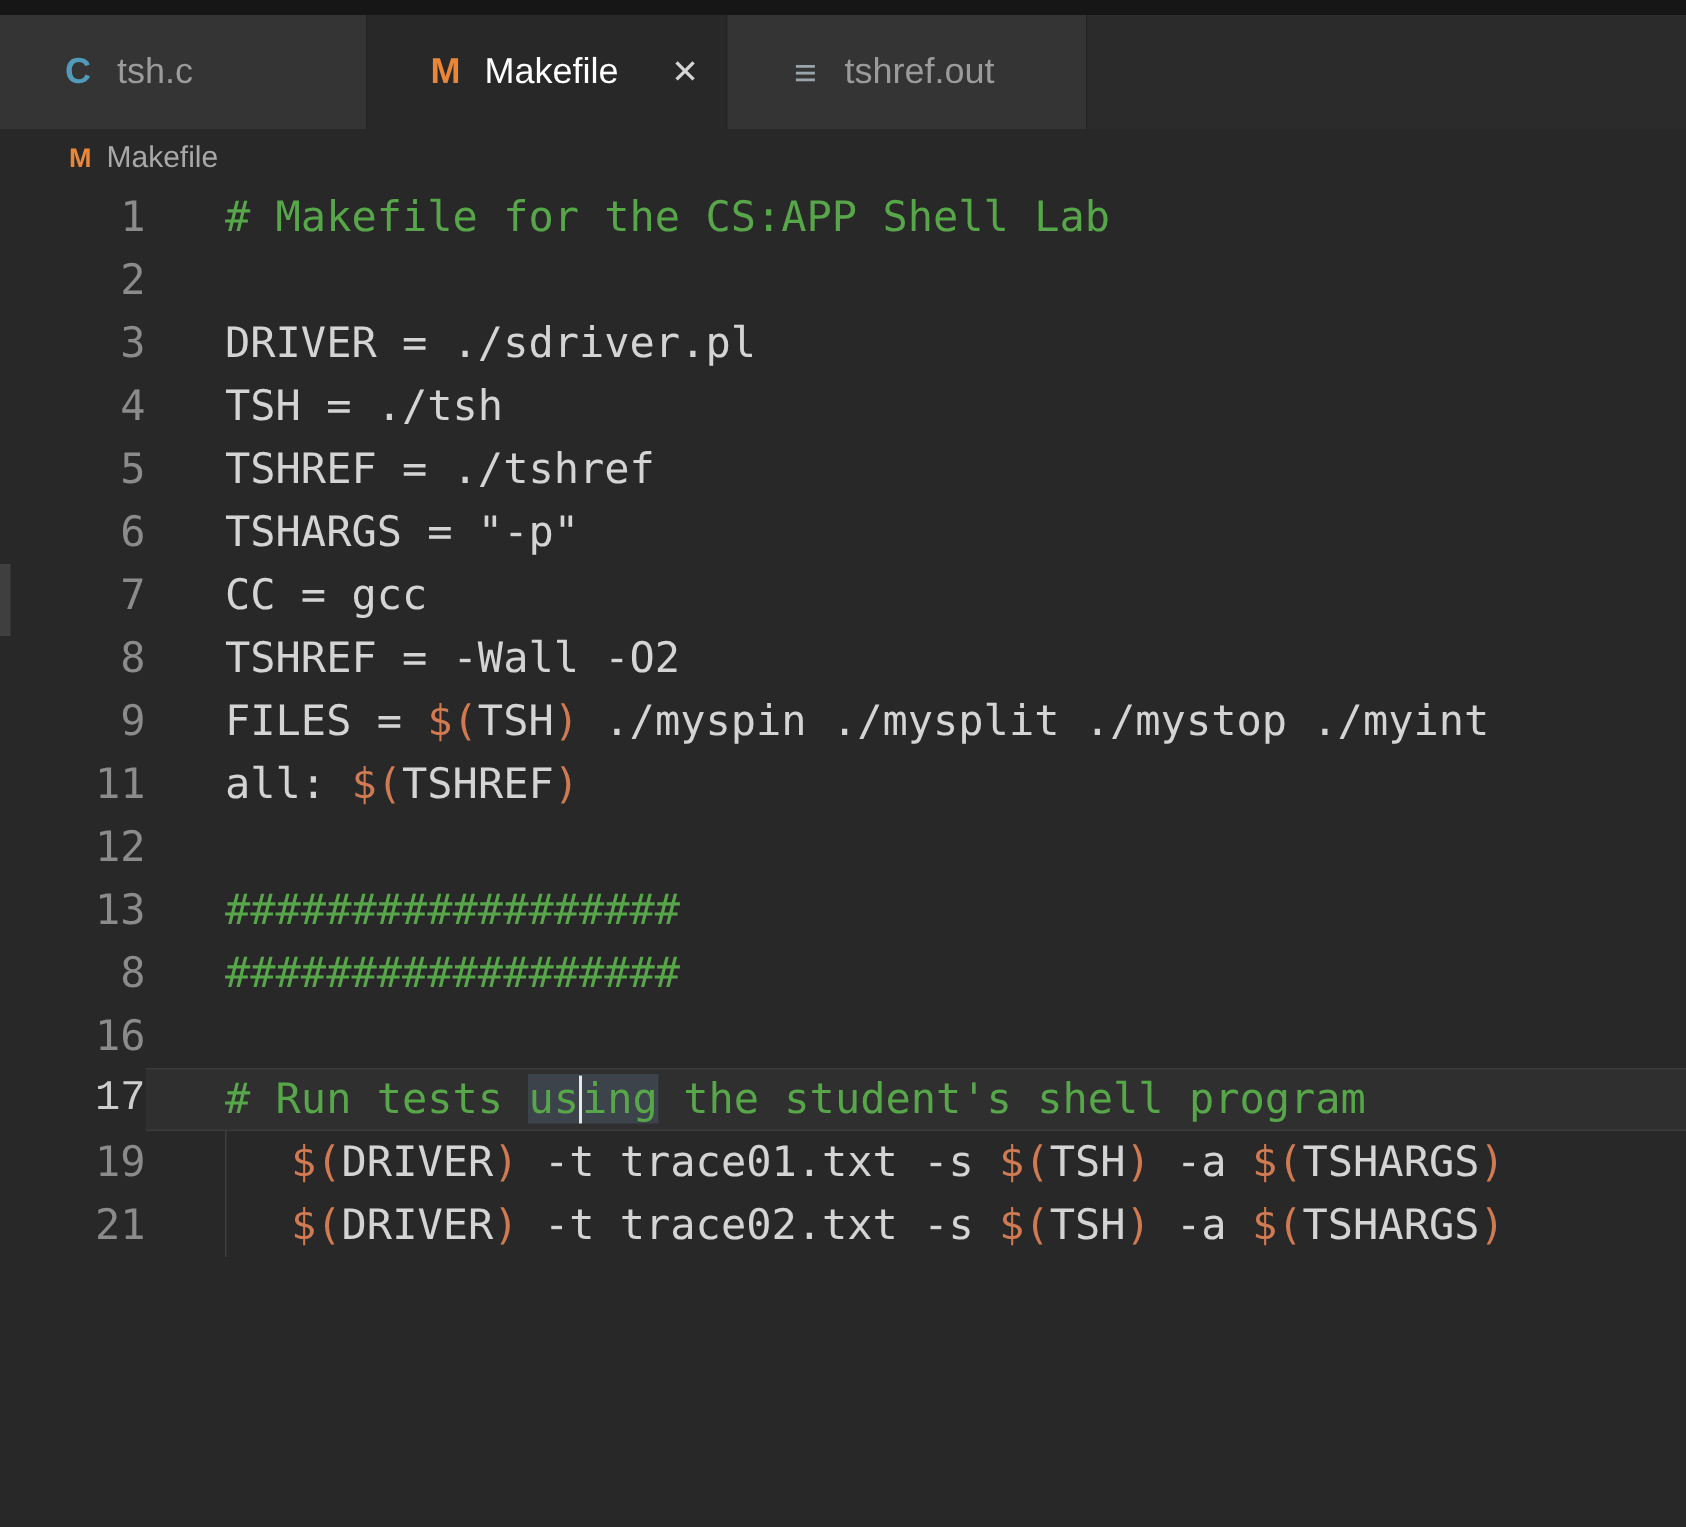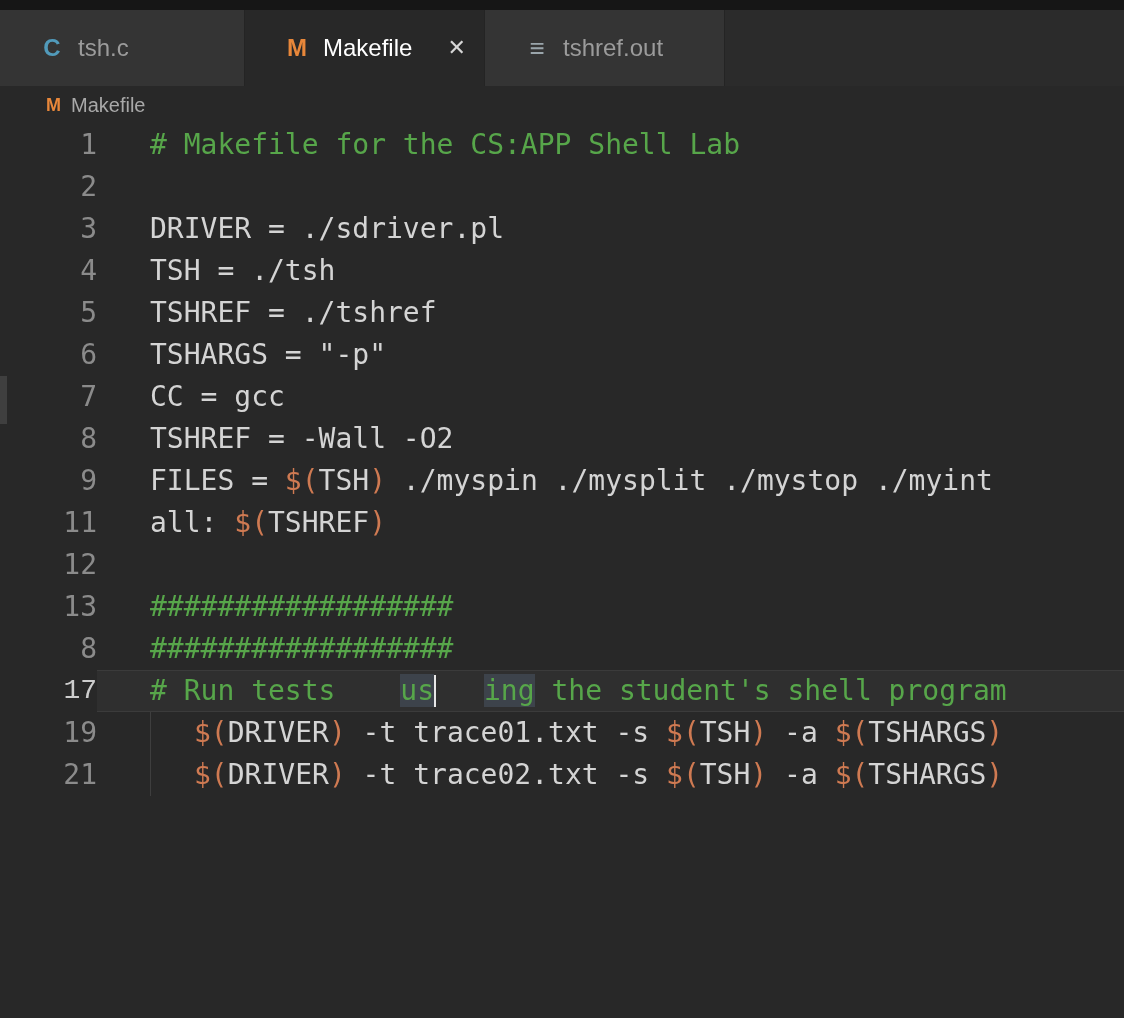--- a/index.html
+++ b/index.html
@@ -29,21 +29,21 @@
   .gutter { width:97px; text-align:right; color:var(--line-number,#8b8b8b); flex:none; }
   .content { flex:1; padding-left:53px; white-space:pre; }
   .code-row.current .content {
     background:var(--current-line-bg,#2f2f2f);
     box-shadow: inset 0 1px 0 #3b3b3b, inset 0 -1px 0 #3b3b3b;
   }
   .code-row.current .gutter { color:var(--line-number-active,#cdcdcd);font-family:Liberation Mono, monospace; }
   .tok-plain { color:var(--text,#d4d4d4); }
   .tok-comment { color:var(--comment,#57a64a); }
   .tok-var { color:var(--var-punct,#cf7a52); }
-  .hl { background:var(--word-highlight-bg,#3d434b);margin-left:48px; }
+  .hl { background:var(--word-highlight-bg,#3d434b); }
   .cursor { display:inline-block; width:2px; height:32px; background:#e7e7e7; vertical-align:-7px; }
   .indent-guide { display:inline-block; width:44px; height:42px; border-left:1px solid #3e3e3e; vertical-align:top; }
   .left-handle { position:absolute; left:0; top:252px; width:7px; height:48px; background:#3f3f3f; }
 </style>
 </head>
 <body>
 
 <div class="top-strip"></div>
 
 <div class="tab-bar">
@@ -114,20 +114,24 @@
         <div class="content"></div>
       </div>
       <div class="code-row">
         <div class="gutter">13</div>
         <div class="content"><span class="tok-comment">##################</span></div>
       </div>
       <div class="code-row">
         <div class="gutter">8</div>
         <div class="content"><span class="tok-comment">##################</span></div>
       </div>
+      <div class="code-row">
+        <div class="gutter">16</div>
+        <div class="content"></div>
+      </div>
       <div class="code-row current">
         <div class="gutter">17</div>
         <div class="content"><span class="tok-comment"># Run tests </span><span class="tok-comment hl">us</span><span class="cursor"></span><span class="tok-comment hl">ing</span><span class="tok-comment"> the student's shell program</span></div>
       </div>
       <div class="code-row">
         <div class="gutter">19</div>
         <div class="content"><span class="indent-guide"></span><span class="tok-var">$(</span><span class="tok-plain">DRIVER</span><span class="tok-var">)</span><span class="tok-plain"> -t trace01.txt -s </span><span class="tok-var">$(</span><span class="tok-plain">TSH</span><span class="tok-var">)</span><span class="tok-plain"> -a </span><span class="tok-var">$(</span><span class="tok-plain">TSHARGS</span><span class="tok-var">)</span></div>
       </div>
       <div class="code-row">
         <div class="gutter">21</div>

